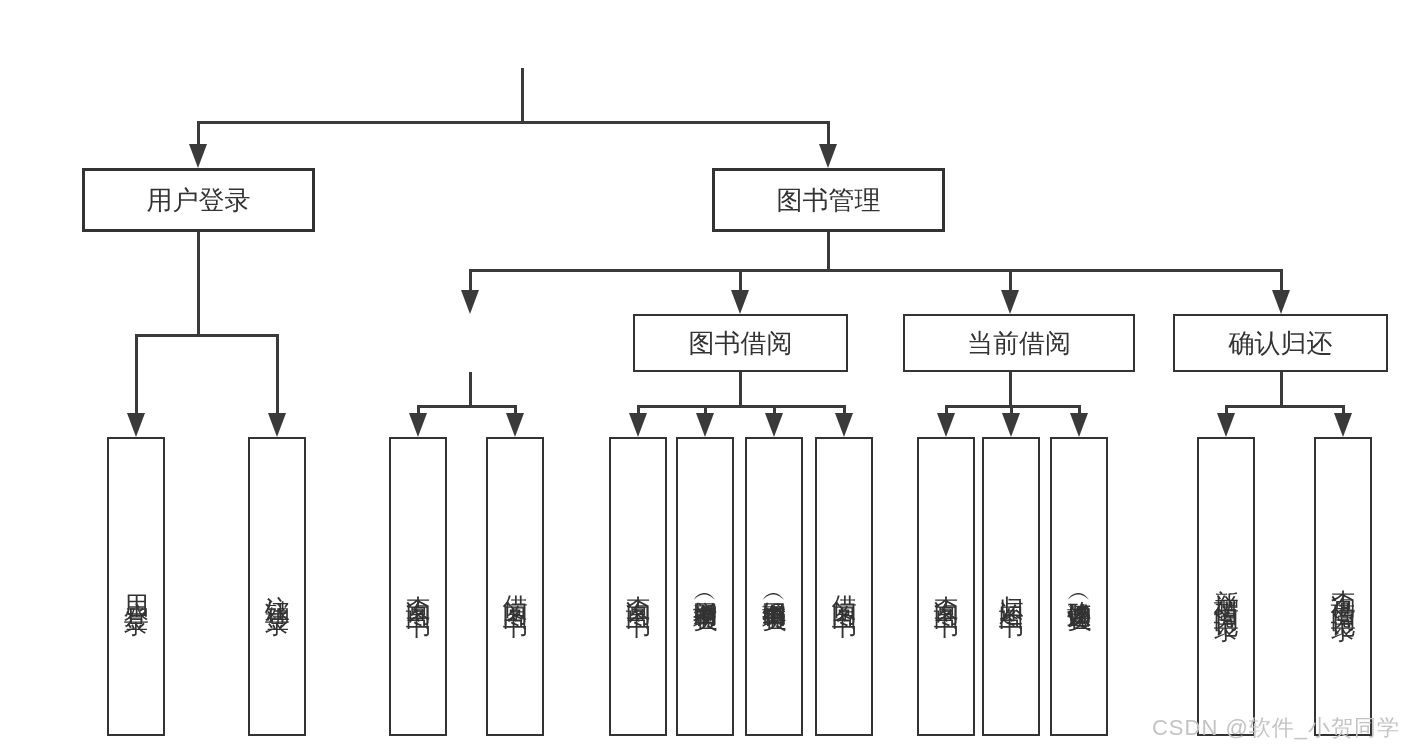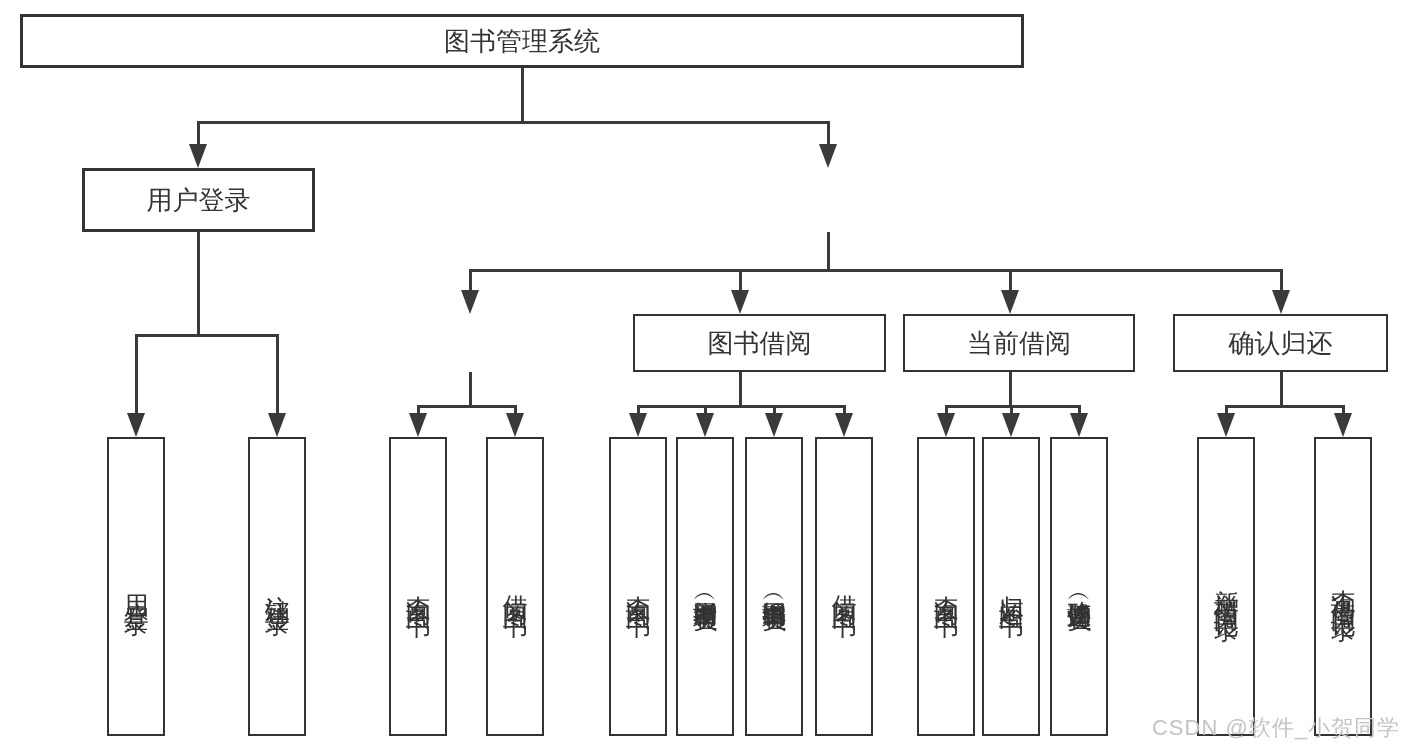--- a/index.html
+++ b/index.html
@@ -28,29 +28,29 @@
   .watermark {
     position:absolute; right:5px; bottom:4px; z-index:3;
     font-size:22px; color:#c3c3c3; letter-spacing:1px; white-space:nowrap;
   }
 </style>
 </head>
 <body>
 
 <div class="canvas">
 
-  <div class="node heavy" style="left:20px; top:14px; width:1004px; height:54px;">
-    <span class="lbl">图书管理系统</span>
-  </div>
 
   <div class="node heavy" style="left:82px; top:168px; width:233px; height:64px;">
     <span class="lbl">用户登录</span>
   </div>
+  <div class="node heavy" style="left:712px; top:168px; width:233px; height:64px;">
+    <span class="lbl">图书管理</span>
+  </div>
 
-  <div class="node" style="left:633px; top:314px; width:253px; height:58px;">
+  <div class="node" style="left:633px; top:314px; width:215px; height:58px;">
     <span class="lbl">图书借阅</span>
   </div>
   <div class="node" style="left:903px; top:314px; width:232px; height:58px;">
     <span class="lbl">当前借阅</span>
   </div>
   <div class="node" style="left:1173px; top:314px; width:215px; height:58px;">
     <span class="lbl">确认归还</span>
   </div>
 
   <div class="node vert" style="left:107px; top:437px; width:58px; height:299px;">

